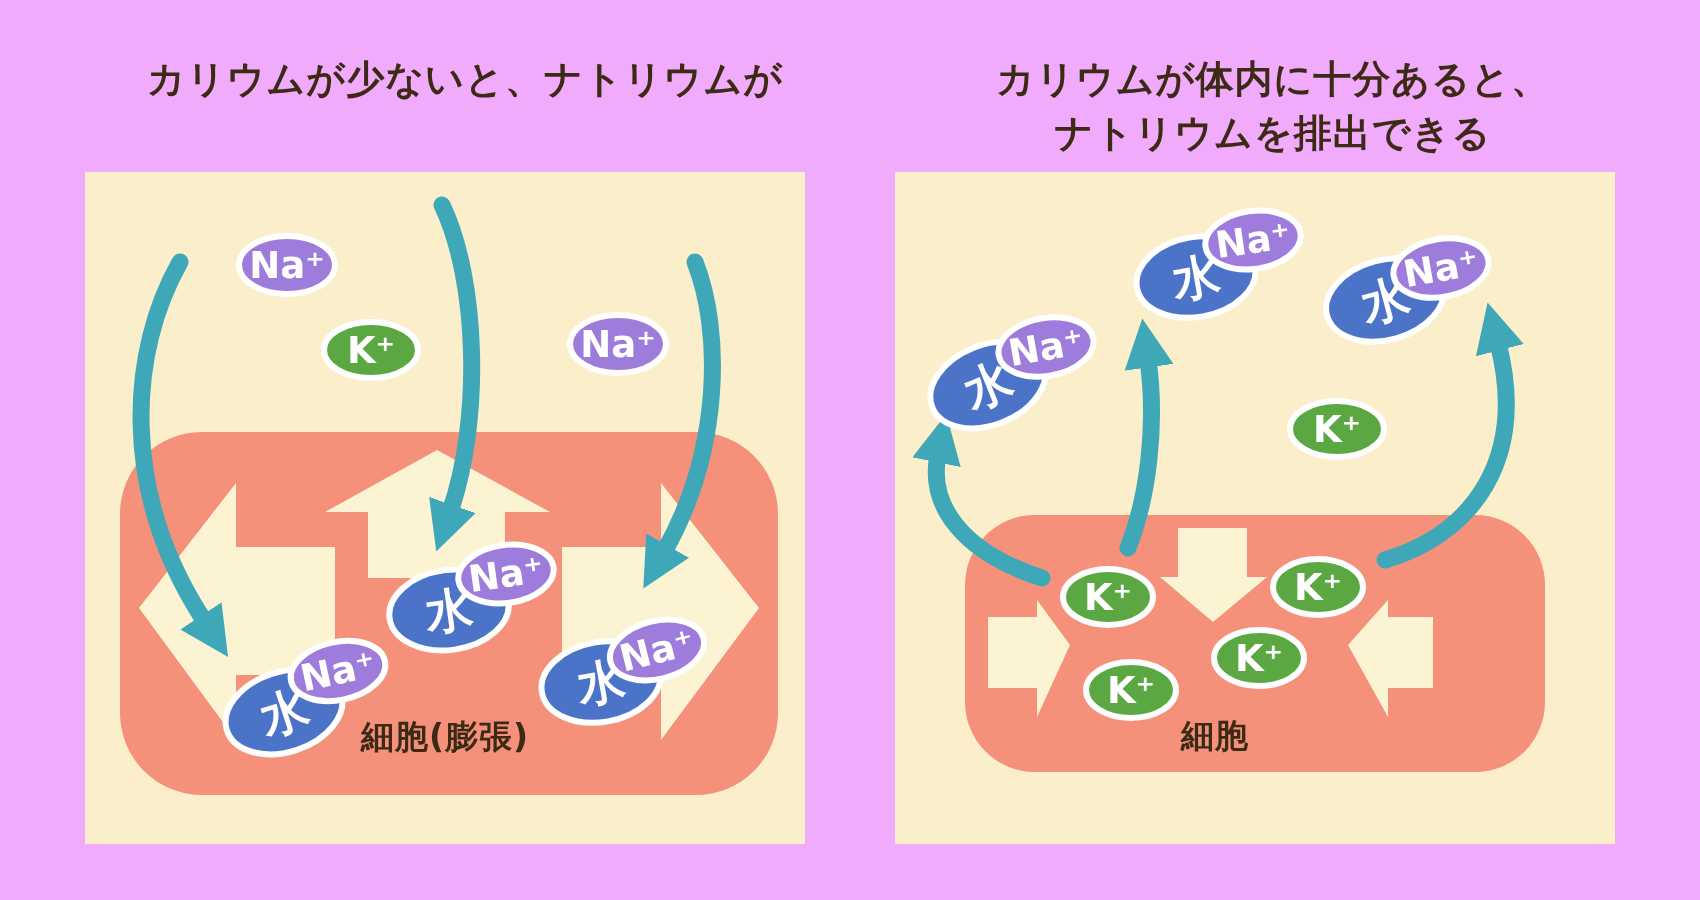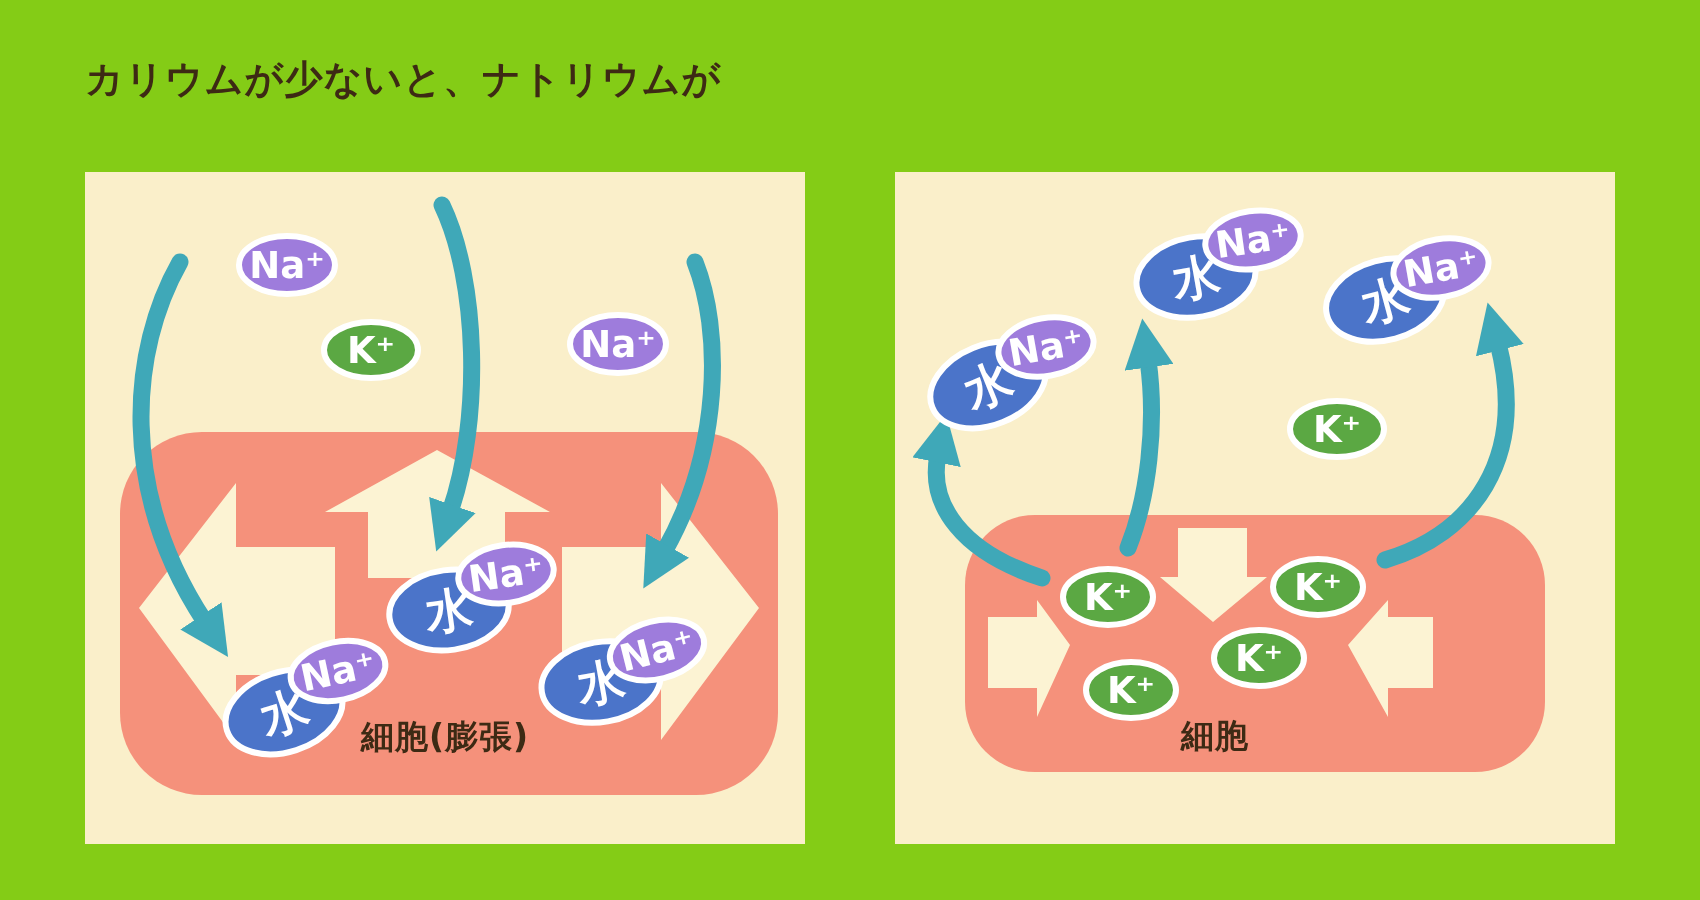--- a/index.html
+++ b/index.html
@@ -1,18 +1,19 @@
 <!DOCTYPE html>
 <html><head>
 <meta charset="utf-8">
 <style>
   html,body{margin:0;padding:0;background:#ffffff;}
   .stage{
-    position:relative;width:1700px;height:900px;background:#84cc16;overflow:hidden;
+    position:relative;width:1700px;height:900px;background:#f0abfc;overflow:hidden;
     font-family:"DejaVu Sans","Liberation Sans",sans-serif;
+    text-align:center;
   }
   .title{
     position:absolute;top:52px;width:760px;
     font-size:38px;font-weight:700;line-height:54px;color:#3d2a14;
     letter-spacing:1px;white-space:nowrap;
   }
   .title.left{left:85px;}
   .title.right{left:893px;}
   svg.diagram{position:absolute;left:0;top:0;}
   .ion-text{fill:#ffffff;font-weight:700;text-anchor:middle;}
@@ -22,20 +23,24 @@
 </style>
 </head>
 <body>
 
 <div class="stage">
 
   <div class="title left">
     <div>カリウムが少ないと、ナトリウムが</div>
   </div>
 
+  <div class="title right">
+    <div>カリウムが体内に十分あると、</div>
+    <div>ナトリウムを排出できる</div>
+  </div>
 
   <svg class="diagram" width="1700" height="900" viewBox="0 0 1700 900">
     <defs>
       <marker id="tealhead" viewBox="0 0 10 10" refX="1.5" refY="5" markerWidth="2.9" markerHeight="2.9" orient="auto">
         <path d="M0,0 L10,5 L0,10 Z" fill="#3fa8b8"></path>
       </marker>
     </defs>
 
     <g>
       <rect x="85" y="172" width="720" height="672" fill="#faefca"></rect>

